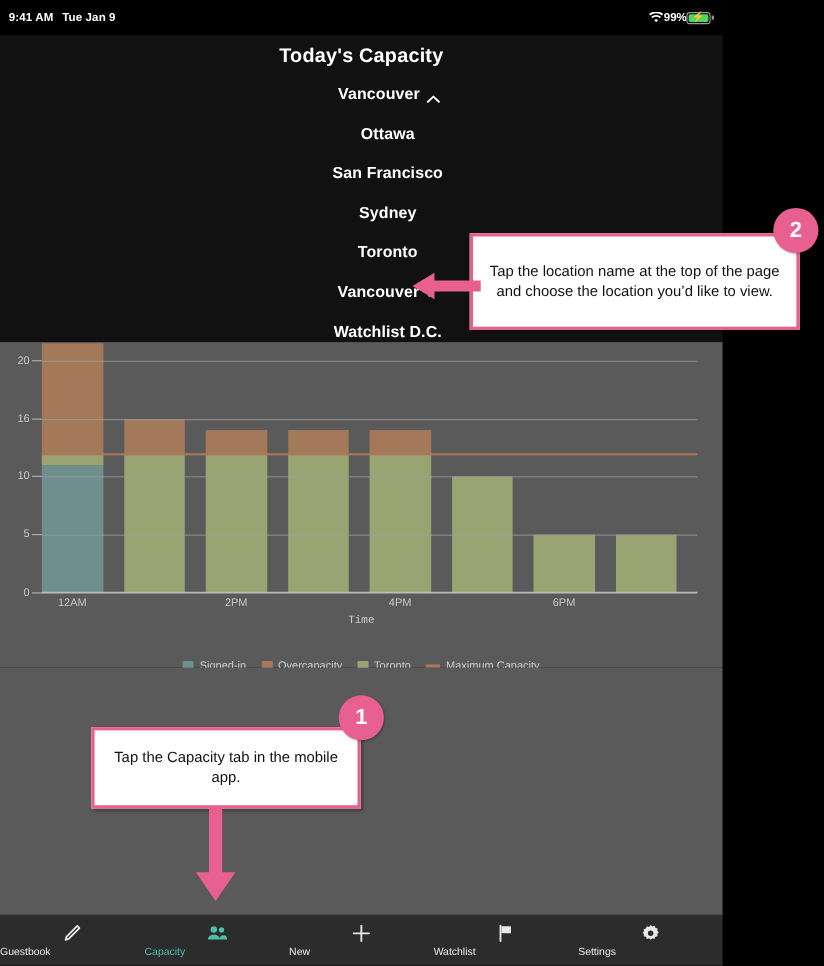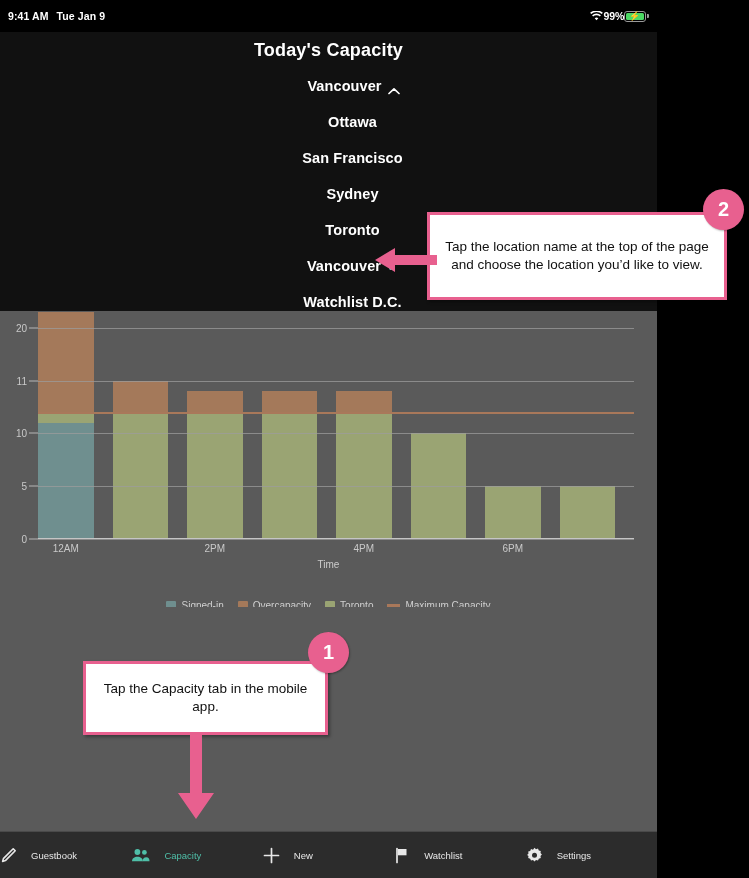--- a/index.html
+++ b/index.html
@@ -76,42 +76,42 @@
   .seg { position:absolute; left:0; width:100%; }
   .maxline {
     position:absolute; left:0; width:100%; height:2px; background:#a9785a;
   }
   .xtick {
     position:absolute; top:232px; color:#c9c9c9; font-size:10px;
     transform:translateX(-50%); white-space:nowrap;
   }
   .xaxis-title {
     position:absolute; left:0; top:248px; width:657px; text-align:center;
-    color:#cccccc; font-size:10px;
+    color:#cccccc; font-size:10px;font-family:Liberation Mono, monospace;
   }
   .legend {
     position:absolute; left:0; top:273px; width:657px;
     display:flex; justify-content:center; align-items:center; gap:14px;margin-top:16px;
   }
   .lg { display:flex; align-items:center; gap:5px; color:#cfcfcf; font-size:10px; }
   .lg-sw { width:10px; height:10px; border-radius:1px; }
   .lg-line { width:13px; height:2.5px; }
 
   
   .mid-area {
     position:absolute; left:0; top:607px; width:657px; height:224px; background:#5a5a5a;
   }
 
   
   .tabbar {
     position:absolute; left:0; bottom:0; width:657px; height:47px;
     background:#2c2c2c; border-top:1px solid #4a4a4a;
     display:flex; align-items:center;
   }
-  .tab { flex:1; display:flex; flex-direction:row; align-items:center; gap:14px; }
+  .tab { flex:1; display:flex; flex-direction:column; gap:3px; }
   .tab-ico { height:17px; display:flex; align-items:center; justify-content:center; color:#e8e8e8; }
   .tab-lbl { font-size:9.5px; color:#e8e8e8; }
   .tab.active .tab-lbl { color:#4fbfa8; }
   .tab.active .tab-ico { color:#4fbfa8; }
 
   
   .callout {
     position:absolute; background:#ffffff; border:3px solid #e8608f;
     display:flex; align-items:center; justify-content:center; text-align:center;
     color:#111; font-size:13.5px; line-height:1.32; padding:16px 10px;
@@ -229,21 +229,21 @@
       <div class="gridline" style="top: 228px;"></div>
           <div class="ytick" style="top: 228px;">0</div>
           <div class="ytick-dash" style="top: 228px;"></div>
           <div class="gridline" style="top: 175.222px;"></div>
           <div class="ytick" style="top: 175.222px;">5</div>
           <div class="ytick-dash" style="top: 175.222px;"></div>
           <div class="gridline" style="top: 122.444px;"></div>
           <div class="ytick" style="top: 122.444px;">10</div>
           <div class="ytick-dash" style="top: 122.444px;"></div>
           <div class="gridline" style="top: 69.6667px;"></div>
-          <div class="ytick" style="top: 69.6667px;">11</div>
+          <div class="ytick" style="top: 69.6667px;">16</div>
           <div class="ytick-dash" style="top: 69.6667px;"></div>
           <div class="gridline" style="top: 16.8889px;"></div>
           <div class="ytick" style="top: 16.8889px;">20</div>
           <div class="ytick-dash" style="top: 16.8889px;"></div>
           <div class="maxline" style="top: 101.333px; background: rgb(169, 120, 90);"></div>
         </div>
       <div id="xticks">
           <div class="xtick" style="left: 65.7512px;">12AM</div>
           <div class="xtick" style="left: 214.751px;">2PM</div>
           <div class="xtick" style="left: 363.751px;">4PM</div>

